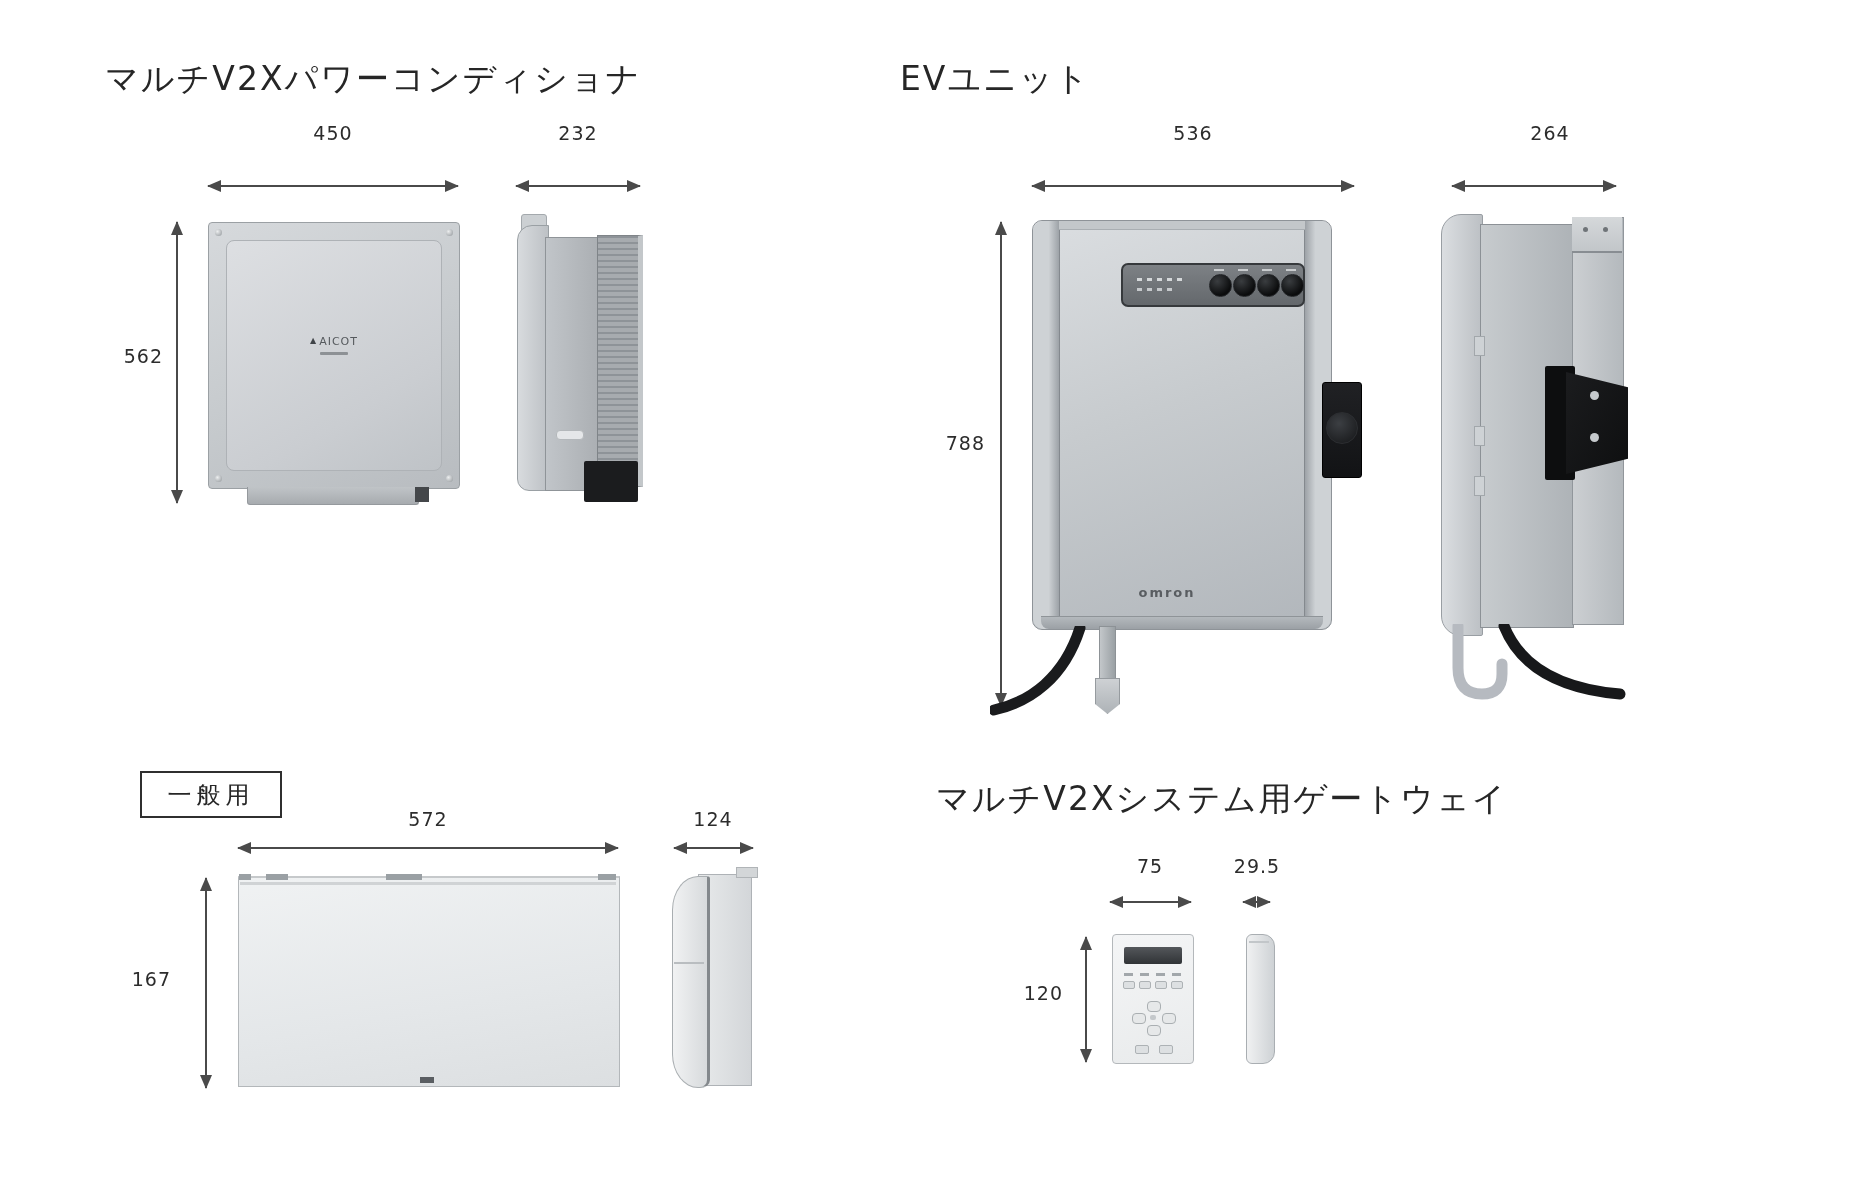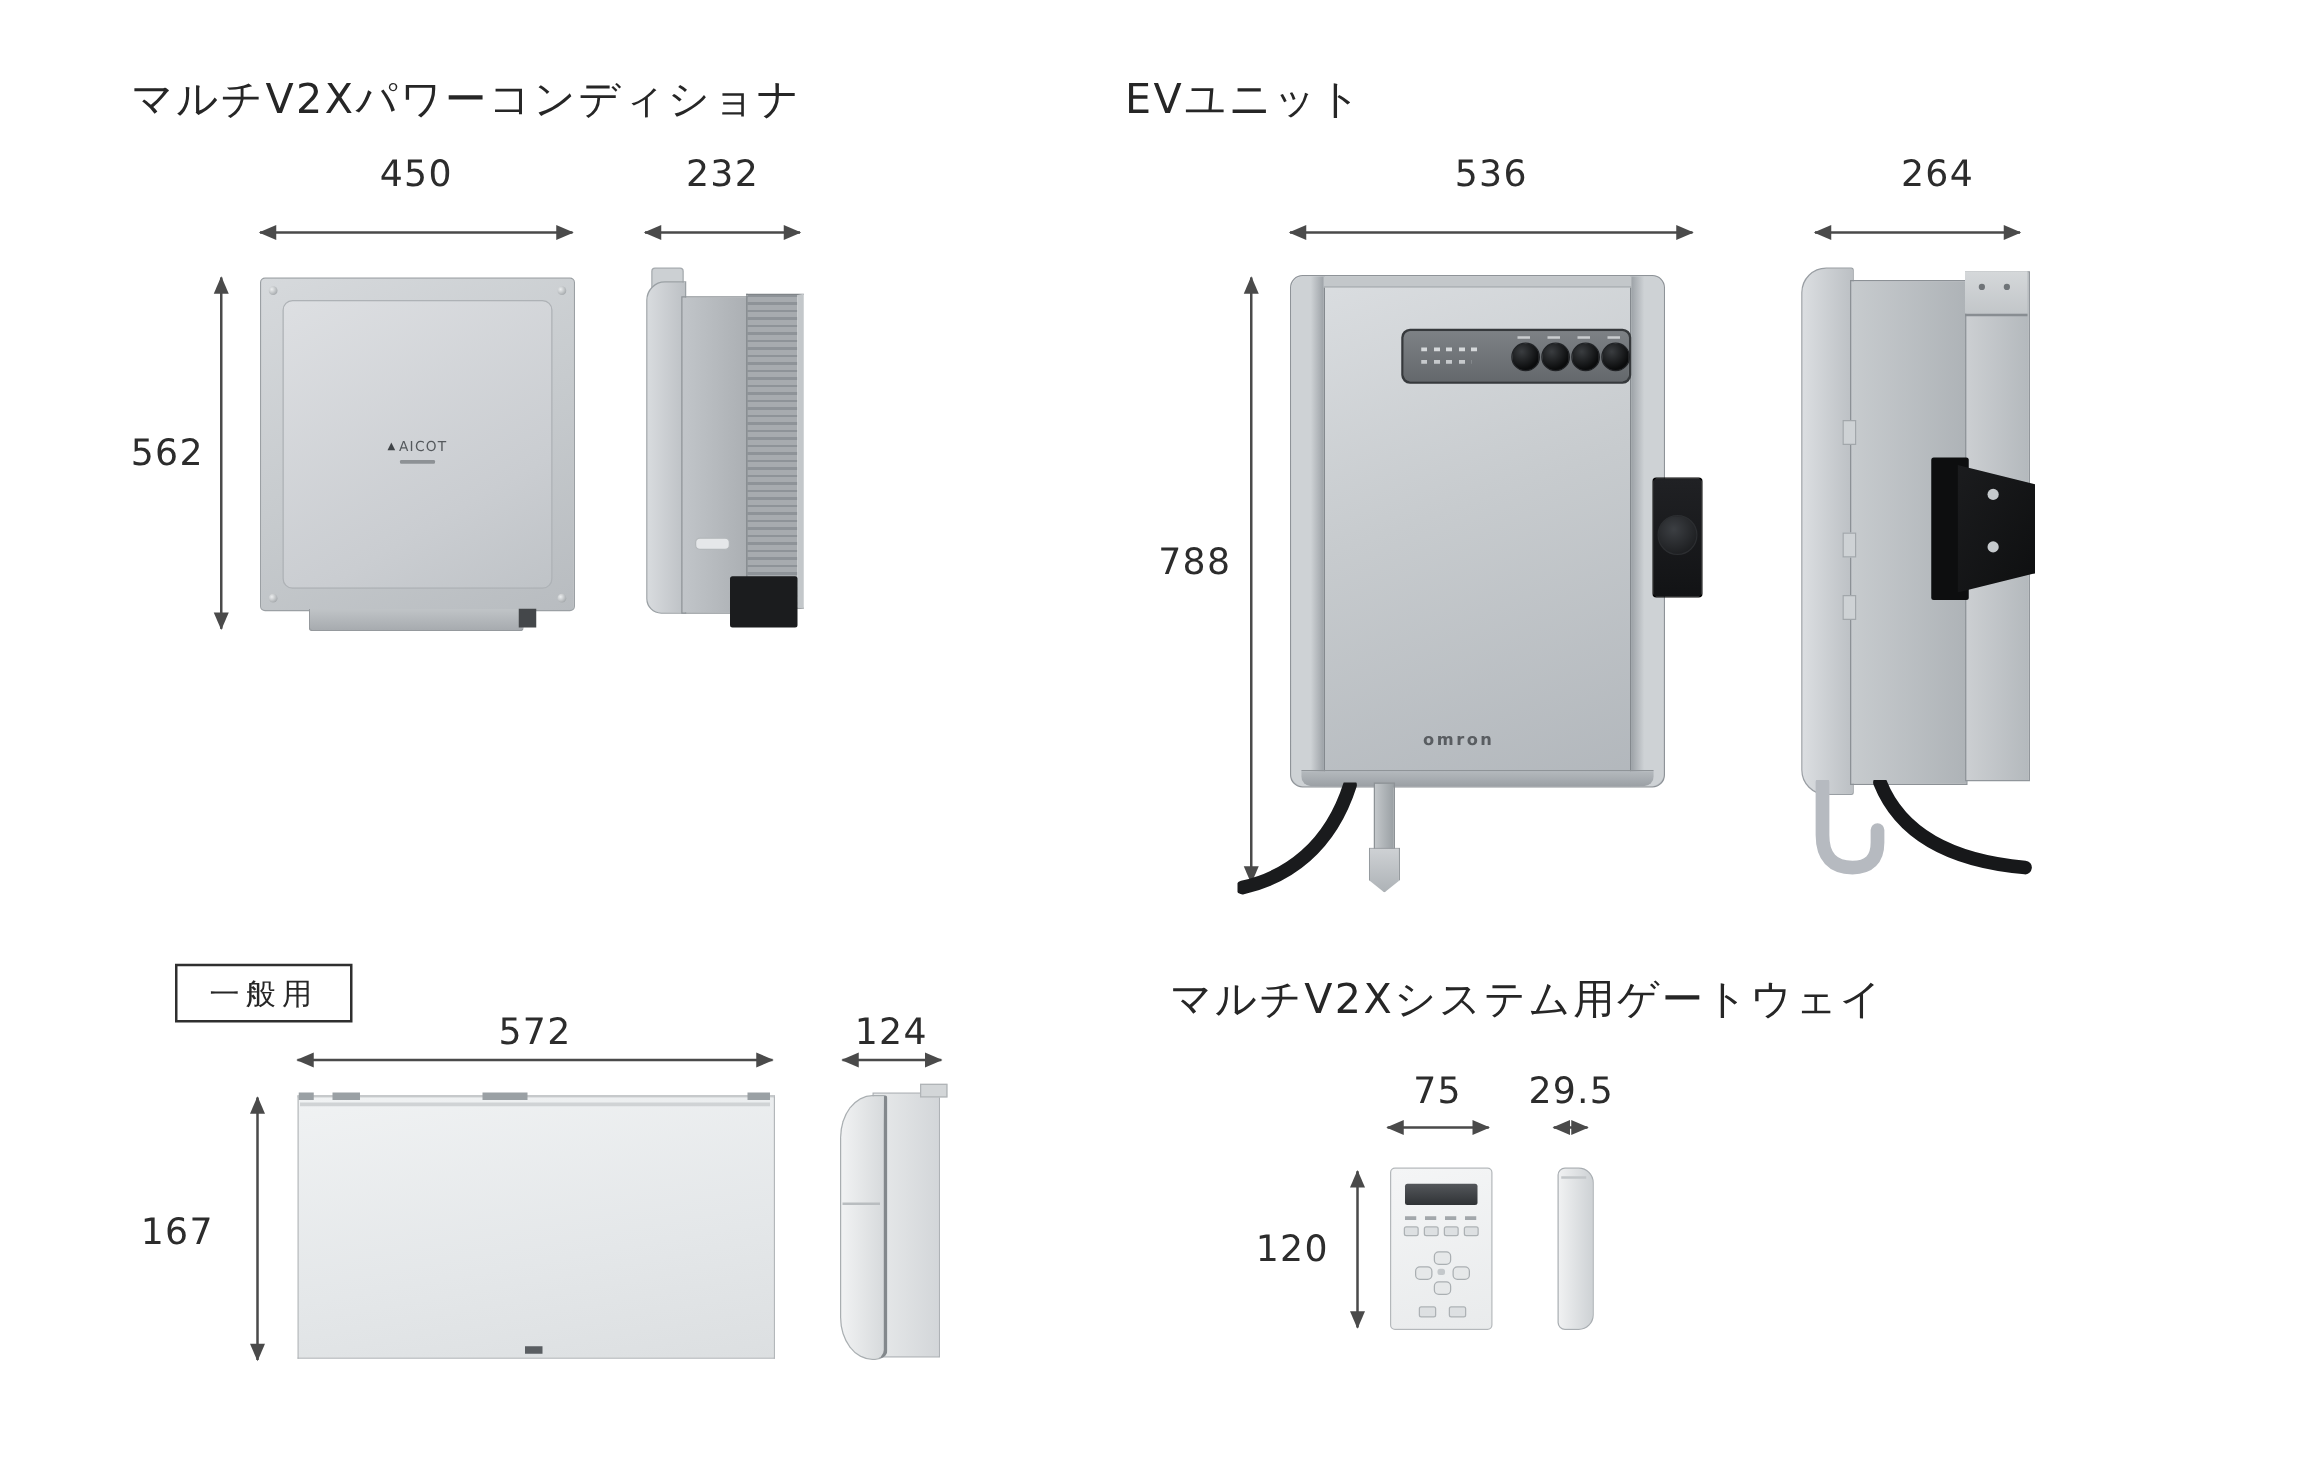--- a/index.html
+++ b/index.html
@@ -3,41 +3,41 @@
 <meta charset="utf-8">
 <style>
   html,body{margin:0;padding:0;background:#ffffff;}
   .page{position:relative;width:1853px;height:1181px;background:#ffffff;overflow:hidden;
         font-family:"DejaVu Sans","Liberation Sans",sans-serif;color:#2b2b2b;}
   .sec{position:absolute;inset:0;}
   .abs{position:absolute;}
 
   
   .t-title{position:absolute;font-size:33px;letter-spacing:2px;color:#262626;white-space:nowrap;font-weight:500;}
-  .dlabel{position:absolute;font-size:29px;color:#2c2c2c;white-space:nowrap;letter-spacing:1px;}
+  .dlabel{position:absolute;font-size:19px;color:#2c2c2c;white-space:nowrap;letter-spacing:1px;}
   .center{transform:translateX(-50%);}
   .ralign{text-align:right;}
   .badge{position:absolute;border:2px solid #2f2f2f;font-size:24px;letter-spacing:5px;
          display:flex;align-items:center;justify-content:center;color:#262626;background:#fff;}
 
   
   .dimh{position:absolute;height:0;border-top:2px solid #4a4a4a;}
   .dimh::before{content:"";position:absolute;left:-1px;top:-7px;border-top:6px solid transparent;border-bottom:6px solid transparent;border-right:14px solid #4a4a4a;}
   .dimh::after{content:"";position:absolute;right:-1px;top:-7px;border-top:6px solid transparent;border-bottom:6px solid transparent;border-left:14px solid #4a4a4a;}
   .dimv{position:absolute;width:0;border-left:2px solid #4a4a4a;}
   .dimv::before{content:"";position:absolute;top:-1px;left:-7px;border-left:6px solid transparent;border-right:6px solid transparent;border-bottom:14px solid #4a4a4a;}
   .dimv::after{content:"";position:absolute;bottom:-1px;left:-7px;border-left:6px solid transparent;border-right:6px solid transparent;border-top:14px solid #4a4a4a;}
 
   
   .pcf{position:absolute;left:208px;top:222px;width:250px;height:265px;border-radius:4px;
        background:linear-gradient(155deg,#d6d9dc 0%,#c7cbce 50%,#b8bcc0 100%);border:1px solid #9ba0a4;}
   .pcf-inner{position:absolute;left:17px;top:17px;right:17px;bottom:17px;border:1px solid #aeb2b6;border-radius:8px;
        background:linear-gradient(150deg,#dddfe2,#cacdd1 70%,#bfc3c7);}
   .screw{position:absolute;width:7px;height:7px;border-radius:50%;background:radial-gradient(circle at 35% 35%,#eceeef,#8f9498);}
-  .pc-logo{position:absolute;left:0;right:0;top:128px;text-align:center;font-size:11px;color:#55595d;letter-spacing:1px;}
+  .pc-logo{position:absolute;left:0;right:0;top:112px;text-align:center;font-size:11px;color:#55595d;letter-spacing:1px;}
   .pc-logo-mark{font-size:8px;color:#404448;vertical-align:2px;margin-right:2px;}
   .pc-logo-sub{width:28px;height:3px;background:#8d9195;margin:4px auto 0;border-radius:1px;}
   .pc-base{position:absolute;left:247px;top:487px;width:170px;height:17px;border:1px solid #95999d;border-top:none;
        background:linear-gradient(#c0c4c7,#a7abaf);border-radius:0 0 3px 3px;}
   .pc-base-dark{position:absolute;left:415px;top:487px;width:14px;height:15px;background:#44474a;}
   .pcs-hook{position:absolute;left:521px;top:214px;width:24px;height:18px;background:#ccd0d3;border:1px solid #a4a9ad;border-radius:3px 3px 0 0;}
   .pcs-cover{position:absolute;left:517px;top:225px;width:30px;height:264px;border:1px solid #9aa0a4;border-radius:15px 0 0 12px;
        background:linear-gradient(to right,#d8dbde,#bdc1c5);}
   .pcs-body{position:absolute;left:545px;top:237px;width:52px;height:252px;border:1px solid #8f9498;
        background:linear-gradient(to right,#c1c5c9,#abafb3);}

